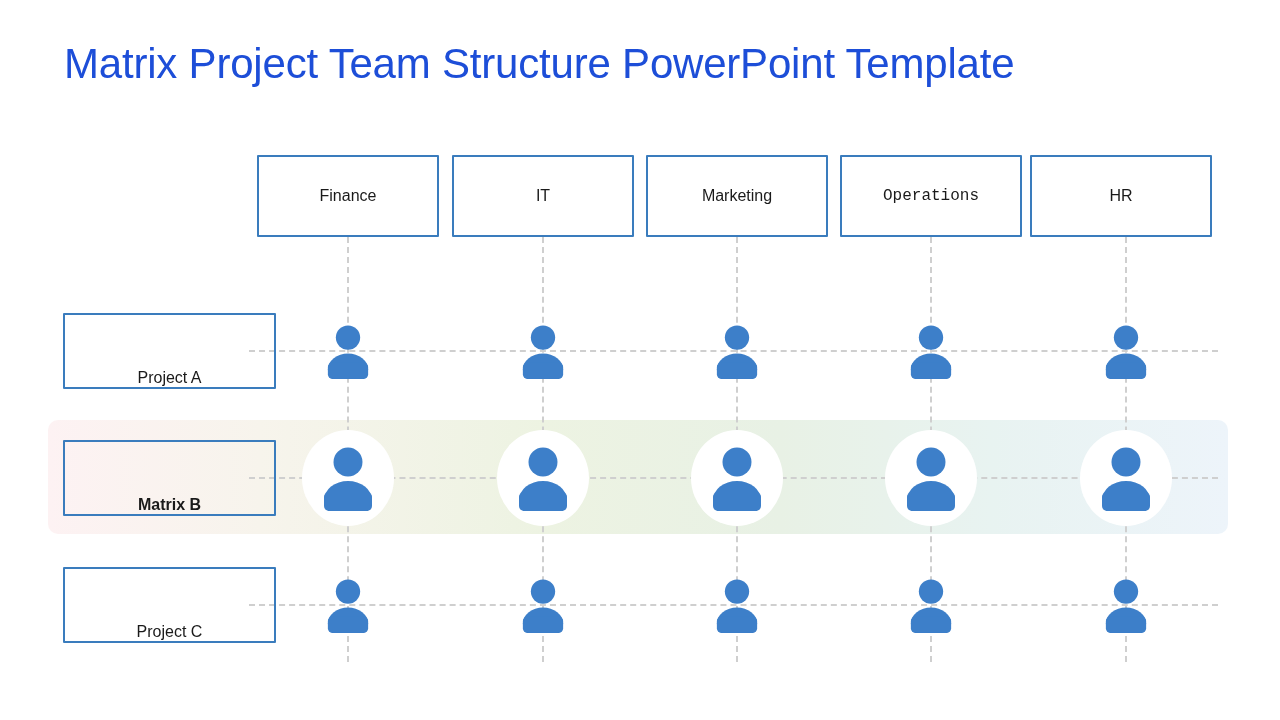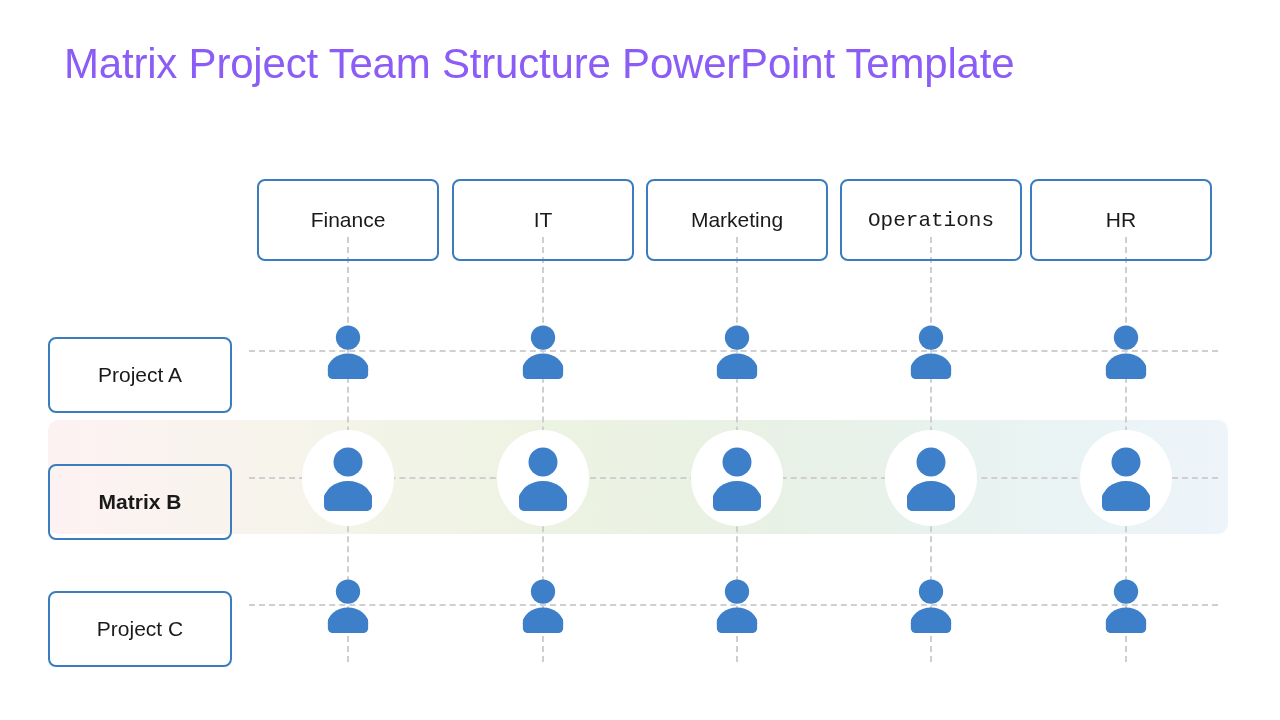--- a/index.html
+++ b/index.html
@@ -17,21 +17,21 @@
   }
 
   
   .slide-title {
     position: absolute;
     left: 64px;
     top: 40px;
     font-size: 42px;
     font-weight: 400;
     letter-spacing: -0.2px;
-    color: #8b5cf6;
+    color: #1d4ed8;
     white-space: nowrap;
   }
 
   
   .matrix {
     position: absolute;
     left: 0;
     top: 0;
     width: 1280px;
     height: 720px;
@@ -64,38 +64,38 @@
     position: absolute;
     height: 0;
     border-top: 2px dashed #cfcfcf;
   }
 
   
   .node-box {
     position: absolute;
     box-sizing: border-box;
     border: 2px solid #3a7cbd;
-    border-radius: 8px;
+    border-radius: 1px;
     background: transparent;
     display: flex;
     align-items: center;
     justify-content: center;
-    font-size: 21px;
+    font-size: 16px;
     color: #1a1a1a;
-    margin-top: 24px;
   }
   .dept-box {
     width: 182px;
     height: 82px;
     top: 155px;
   }
   .proj-box {
-    left: 48px;
-    width: 184px;
+    left: 63px;
+    width: 213px;
     height: 76px;
+    align-items: flex-end;
   }
   .proj-box.is-active {
     font-weight: bold;
   }
 
   
   .person {
     position: absolute;
     transform: translate(-50%, -50%);
     display: block;

